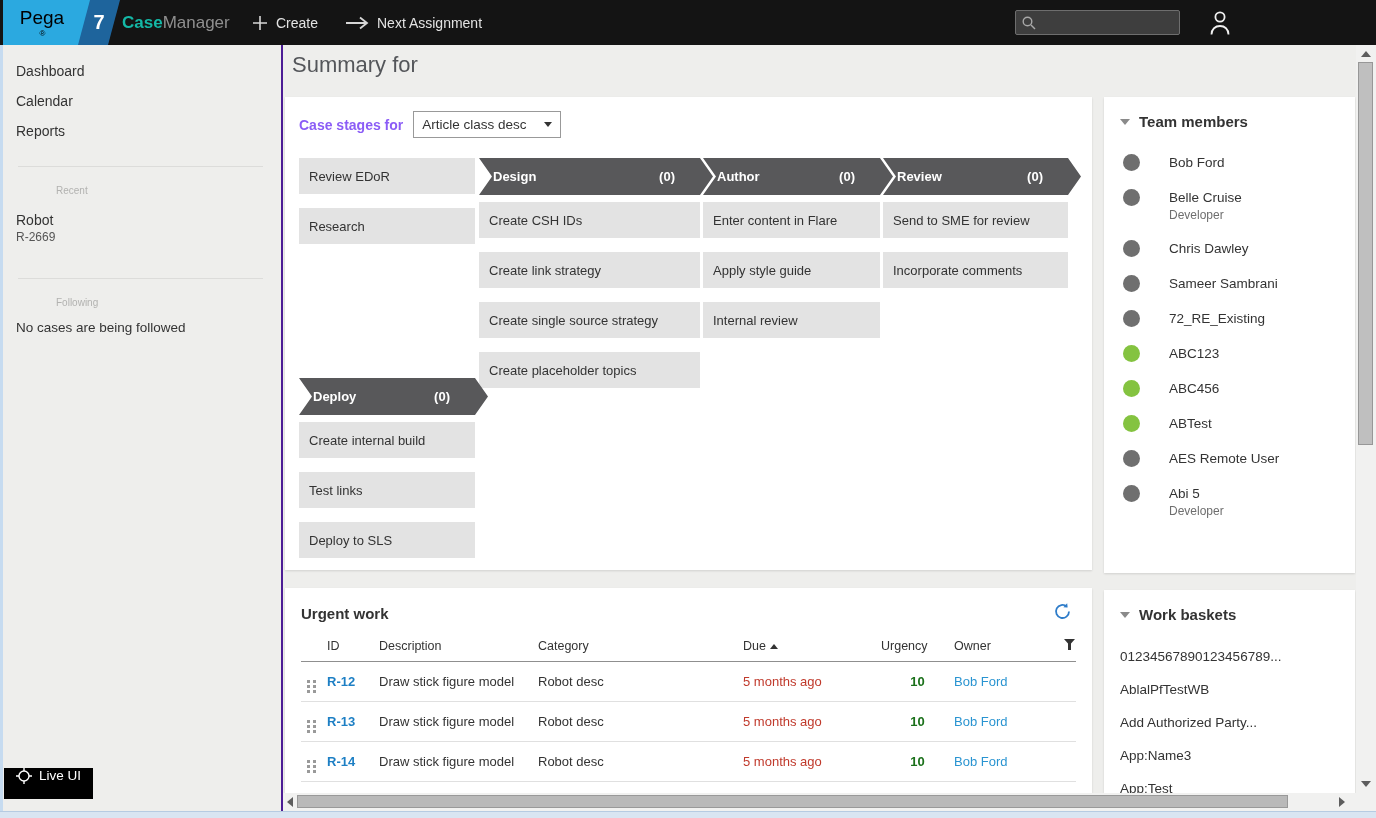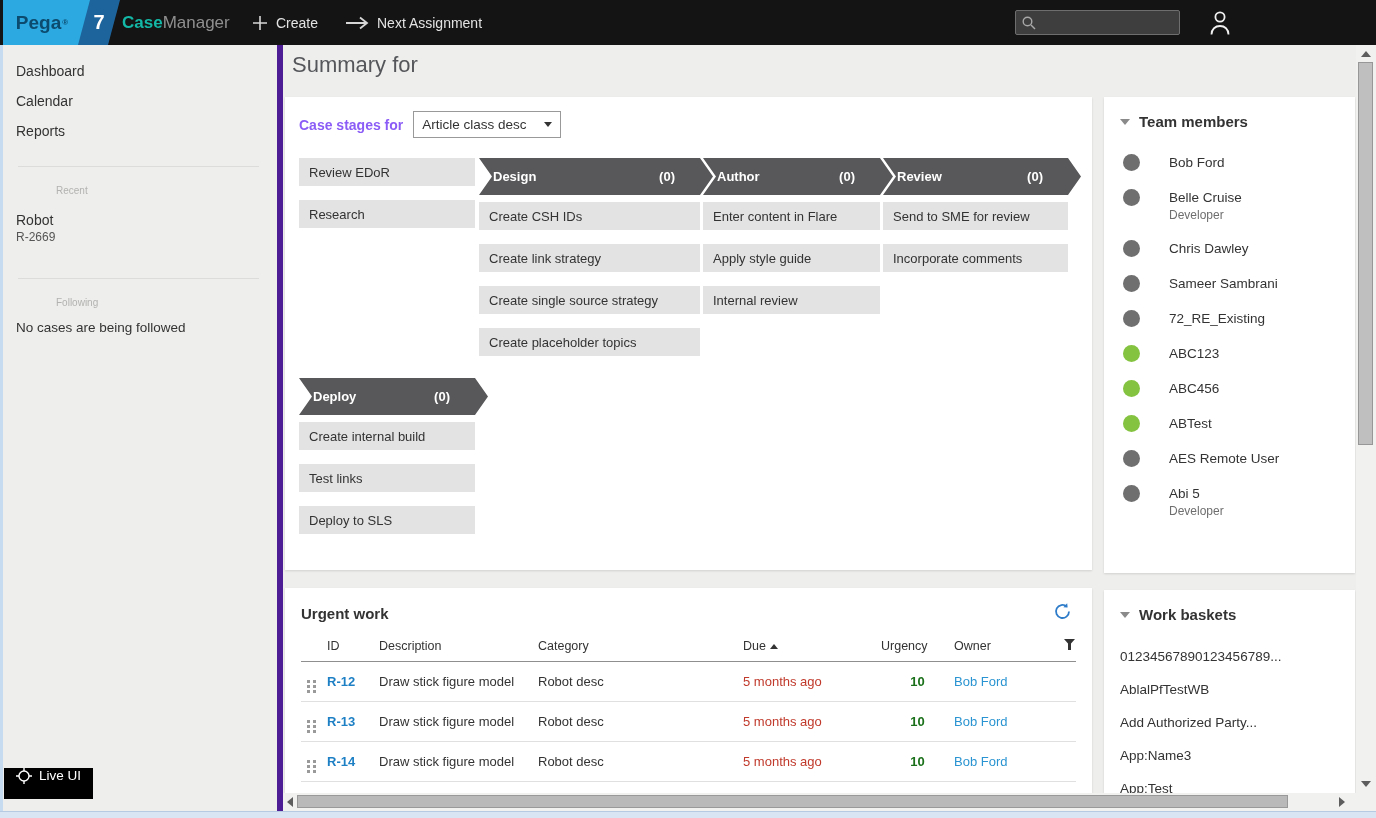--- a/index.html
+++ b/index.html
@@ -5,41 +5,41 @@
   * { margin:0; padding:0; box-sizing:border-box; }
   html,body { background:#d8d8d8; }
   body { font-family:"Liberation Sans", sans-serif; }
   #app { position:relative; width:1376px; height:818px; background:#eeeeec; overflow:hidden; }
 
   
   .topbar { position:absolute; left:0; top:0; width:1376px; height:45px; background:#141414; z-index:60; }
   .logo { position:absolute; left:3px; top:0; width:116px; height:45px; }
   .logo-light { position:absolute; left:0; top:0; width:88px; height:45px; background:#2ba9e0;
     clip-path:polygon(0 0, 100% 0, calc(100% - 12px) 100%, 0 100%);
-    display:flex; align-items:center; justify-content:center; color:#0c4a6e; font-weight:bold; font-size:19px; padding-right:10px; }
+    display:flex; align-items:center; justify-content:center; color:#000000; font-weight:normal; font-size:19px; padding-right:10px;flex-direction:column; }
   .logo-light sup { font-size:8px; margin-left:1px; }
   .logo-dark { position:absolute; left:75px; top:0; width:42px; height:45px; background:#1e649c;
     clip-path:polygon(12px 0, 100% 0, calc(100% - 12px) 100%, 0 100%);
     display:flex; align-items:center; justify-content:center; color:#fff; font-weight:bold; font-size:20px; }
   .appname { position:absolute; left:122px; top:0; height:45px; display:flex; align-items:center; font-size:17px; }
   .appname .b { color:#14b8a6; font-weight:bold; }
   .appname .l { color:#8f8f8f; font-weight:normal; }
   .tb-btn { position:absolute; top:0; height:45px; display:flex; align-items:center; gap:8px; color:#e3e3e3; font-size:14px; cursor:pointer; }
   .tb-create { left:252px; }
   .tb-next { left:345px; }
   .tb-search { position:absolute; left:1015px; top:10px; width:165px; height:25px; background:#3e3e3e; border:1px solid #6e6e6e; border-radius:2px; display:flex; align-items:center; padding:0 6px; }
   .tb-search input { background:transparent; border:none; outline:none; color:#ddd; font-size:13px; width:130px; margin-left:5px; font-family:"Liberation Sans",sans-serif; }
   .tb-user { position:absolute; left:1208px; top:9px; }
 
   
   .win-left { position:absolute; left:0; top:45px; width:3px; height:766px; background:#c6dbf0; z-index:55; }
   .win-bottom { position:absolute; left:0; top:811px; width:1376px; height:7px; background:#d9e5f2; border-top:1px solid #b6cbe2; z-index:55; }
 
   
-  .sidebar { position:absolute; left:3px; top:45px; width:280px; height:766px; background:#eeeeec; border-right:6px solid #4c1d95; padding:17px 0 0 13px; }
+  .sidebar { position:absolute; left:3px; top:45px; width:280px; height:766px; background:#eeeeec; border-right:2px solid #4c1d95; padding:17px 0 0 13px; }
   .nav-item { font-size:14px; color:#333; line-height:18px; margin-bottom:12px; cursor:pointer; }
   .sb-divider { border:none; border-top:1px solid #dcdcda; margin:26px 18px 0 2px; }
   .sb-heading { color:#b2b2b0; font-size:10px; margin-top:18px;margin-left:40px; }
   .recent-title { font-size:14px; color:#333; margin-top:16px; cursor:pointer; }
   .recent-id { font-size:12px; color:#555; margin-top:2px; }
   .following-empty { font-size:13.5px; color:#333; margin-top:12px; }
   .sidebar .sb-divider2 { margin-top:34px; }
 
   
   .page-title { position:absolute; left:292px; top:52px; font-size:22px; color:#54565a; z-index:5; }
@@ -57,21 +57,21 @@
   .cs-select { width:148px; height:27px; border:1px solid #999; background:#fff; display:flex; align-items:center; padding:0 8px; font-size:13.5px; color:#333; cursor:pointer; }
   .cs-select .caret { margin-left:auto; width:0; height:0; border-left:4px solid transparent; border-right:4px solid transparent; border-top:5px solid #333; }
   .stage-col { position:absolute; top:61px; }
   .stage-col.deploy { top:281px; }
   .stage-head { height:37px; background:#58585a; color:#fff; font-weight:bold; font-size:13px;
     display:flex; align-items:center; padding:0 14px; margin-bottom:7px; cursor:pointer;
     width:calc(100% + 13px);
     clip-path:polygon(0 0, calc(100% - 13px) 0, 100% 50%, calc(100% - 13px) 100%, 0 100%, 13px 50%); }
   .stage-head.first { clip-path:polygon(0 0, calc(100% - 13px) 0, 100% 50%, calc(100% - 13px) 100%, 0 100%); }
   .stage-head .count { margin-left:auto; margin-right:24px; }
-  .task { height:28px; background:#e3e3e3; margin-bottom:14px; display:flex; align-items:center; padding:0 10px; font-size:13px; color:#333; cursor:pointer; }
+  .task { height:36px; background:#e3e3e3; margin-bottom:14px; display:flex; align-items:center; padding:0 10px; font-size:13px; color:#333; cursor:pointer; }
 
   
   .uw-titlerow { display:flex; align-items:center; padding:14px 20px 0 16px; }
   .uw-title { font-size:15px; font-weight:bold; color:#333; }
   .uw-refresh { margin-left:auto; cursor:pointer; }
   .uw-grid { display:grid; grid-template-columns:26px 52px 159px 205px 138px 73px 110px 1fr; align-items:center; margin:0 16px; }
   .uw-head { margin-top:14px; padding-bottom:8px; border-bottom:1px solid #8f8f8f; font-size:12.5px; color:#333; }
   .uw-head .due-h { display:flex; align-items:center; gap:4px; }
   .sort-asc { width:0; height:0; border-left:4px solid transparent; border-right:4px solid transparent; border-bottom:5px solid #333; display:inline-block; }
   .uw-row { height:40px; border-bottom:1px solid #e0e0e0; font-size:13px; color:#333; }

